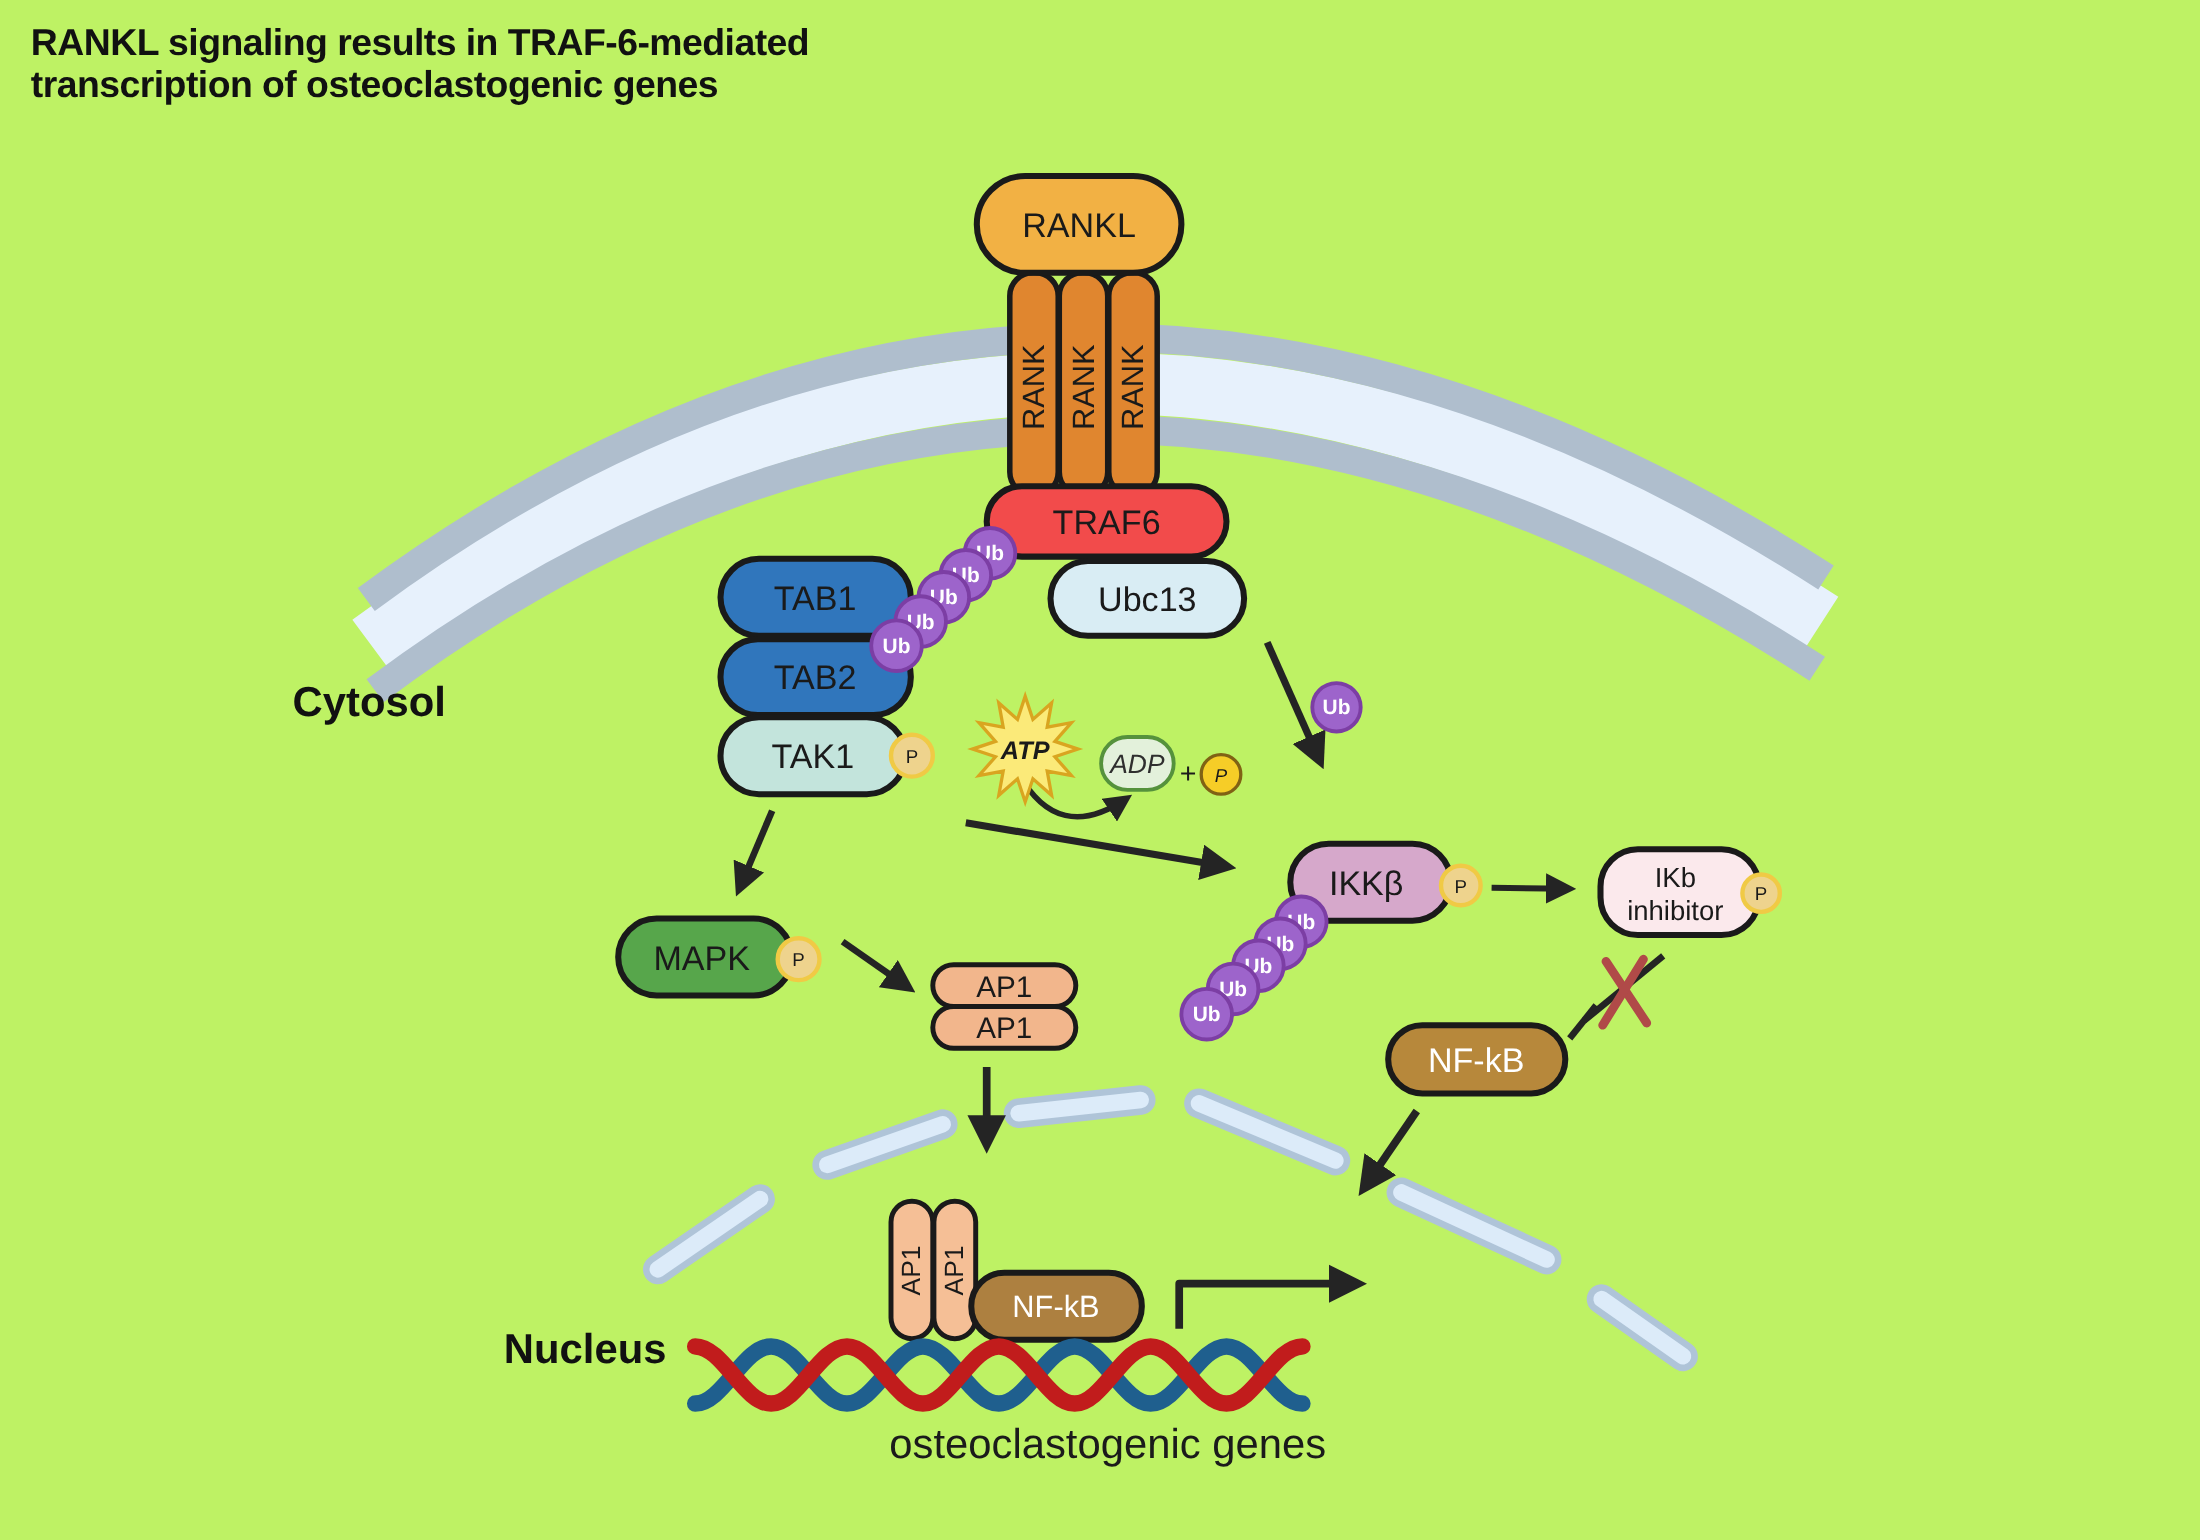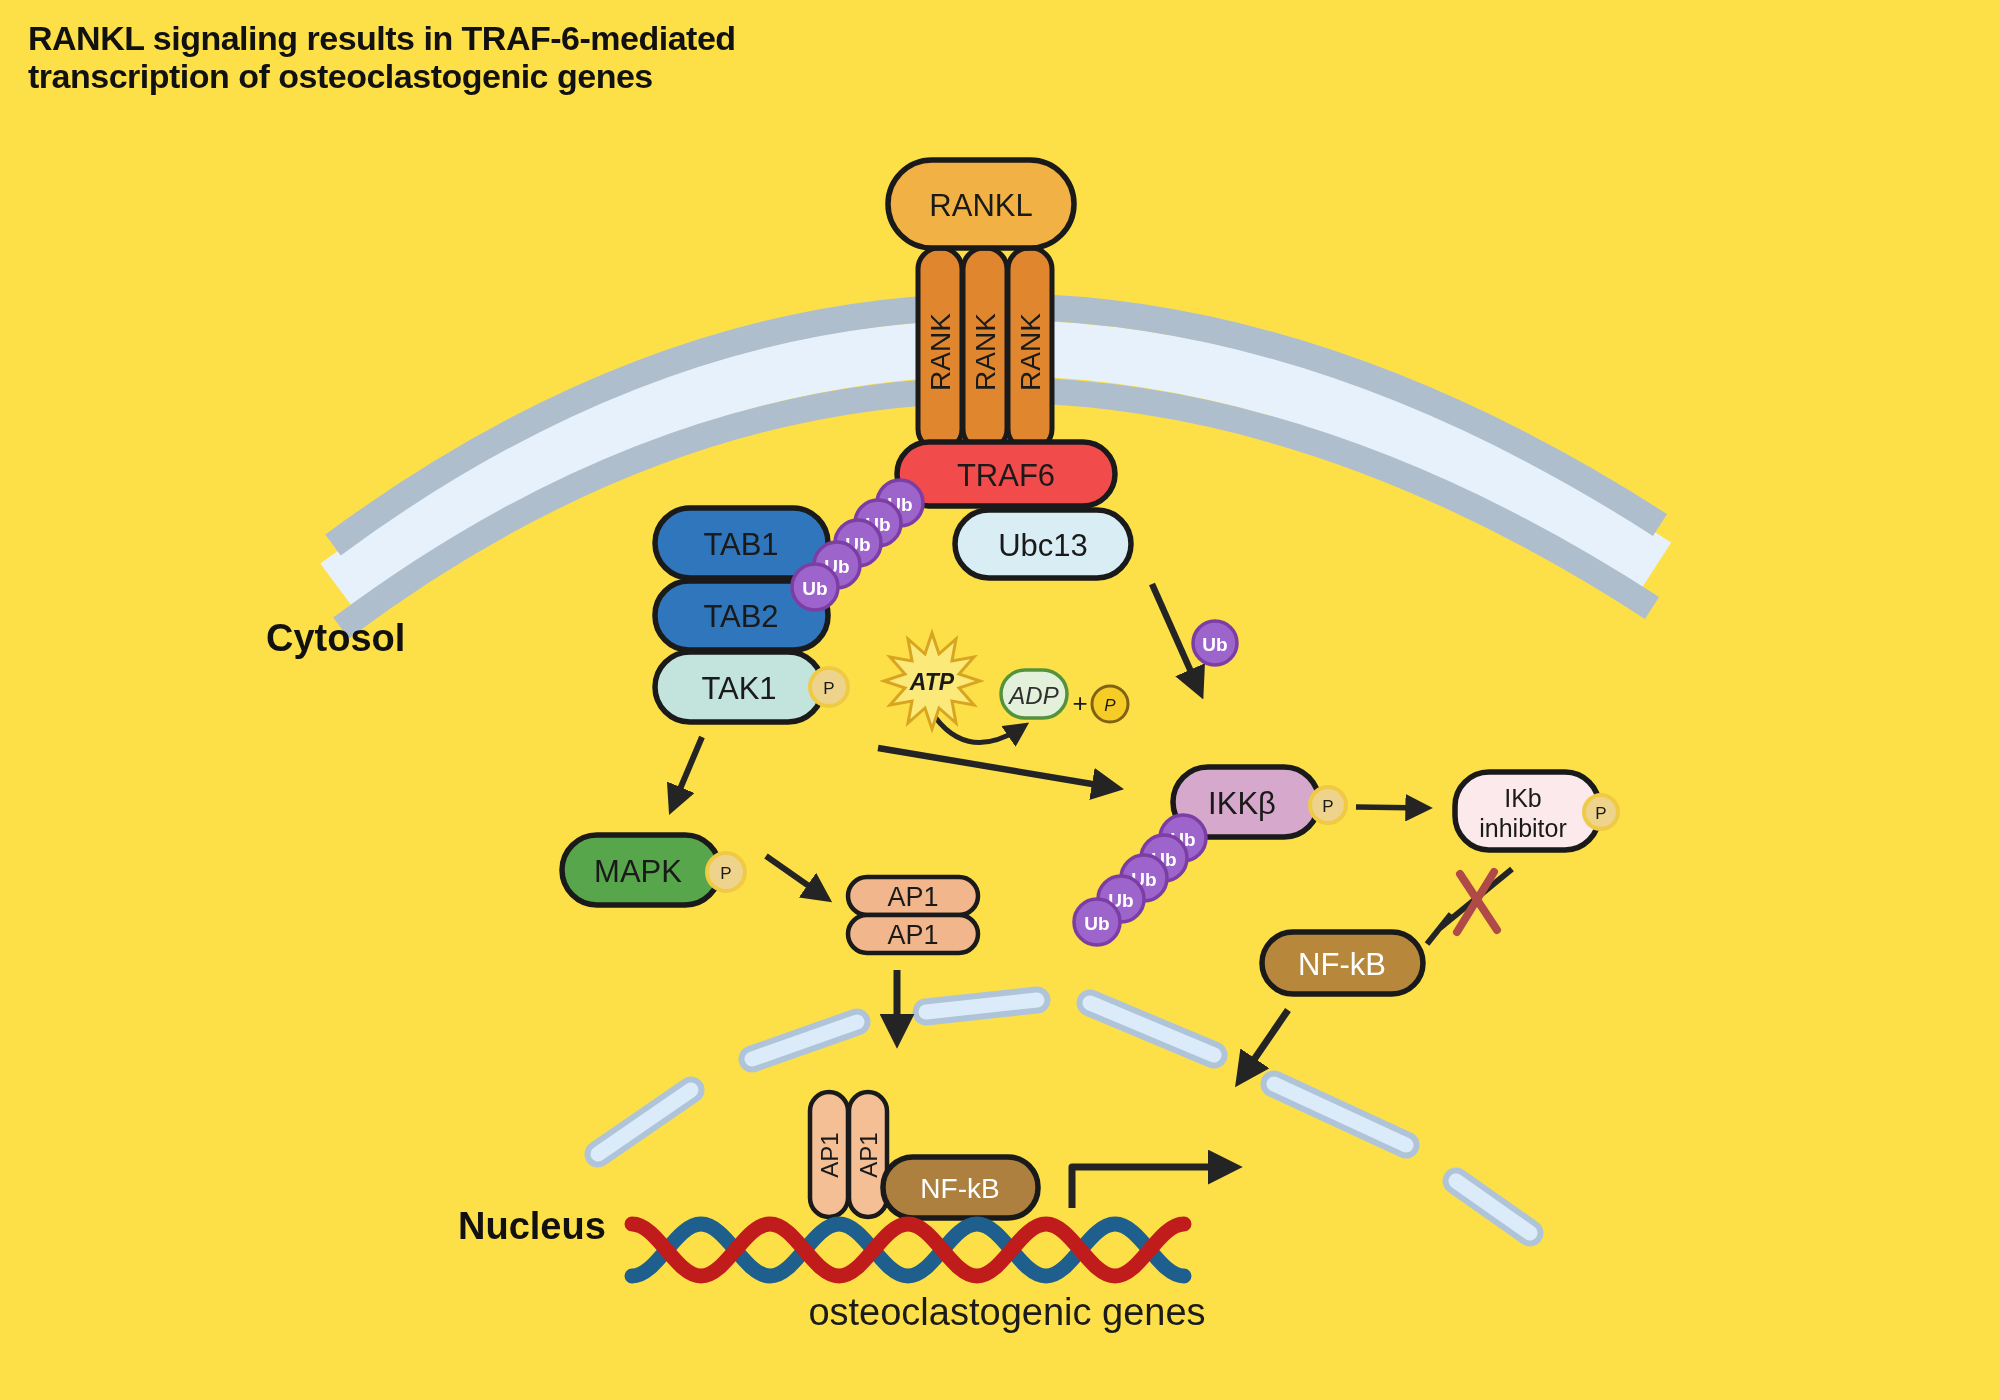--- a/index.html
+++ b/index.html
@@ -1,16 +1,16 @@
 <!DOCTYPE html>
 <html><head>
 <meta charset="utf-8">
 <style>
   html,body{margin:0;padding:0;background:#ffffff;}
-  .stage{position:relative;width:2000px;height:1400px;background:#fde047;overflow:hidden;}
+  .stage{position:relative;width:2000px;height:1400px;background:#bef264;overflow:hidden;}
   svg{display:block;font-family:"Liberation Sans", sans-serif;}
   .ttl{font-size:34px;font-weight:700;fill:#111111;letter-spacing:-0.5px;}
   .region{font-size:38px;font-weight:700;fill:#111111;}
   .lbl{text-anchor:middle;dominant-baseline:central;fill:#1a1a1a;}
   .lbl31{font-size:31px;}
   .lbl28{font-size:28px;}
   .lbl27{font-size:27px;}
   .lbl25{font-size:25px;}
   .lbl24{font-size:24px;}
   .ublbl{font-size:19px;font-weight:600;fill:#ffffff;}

